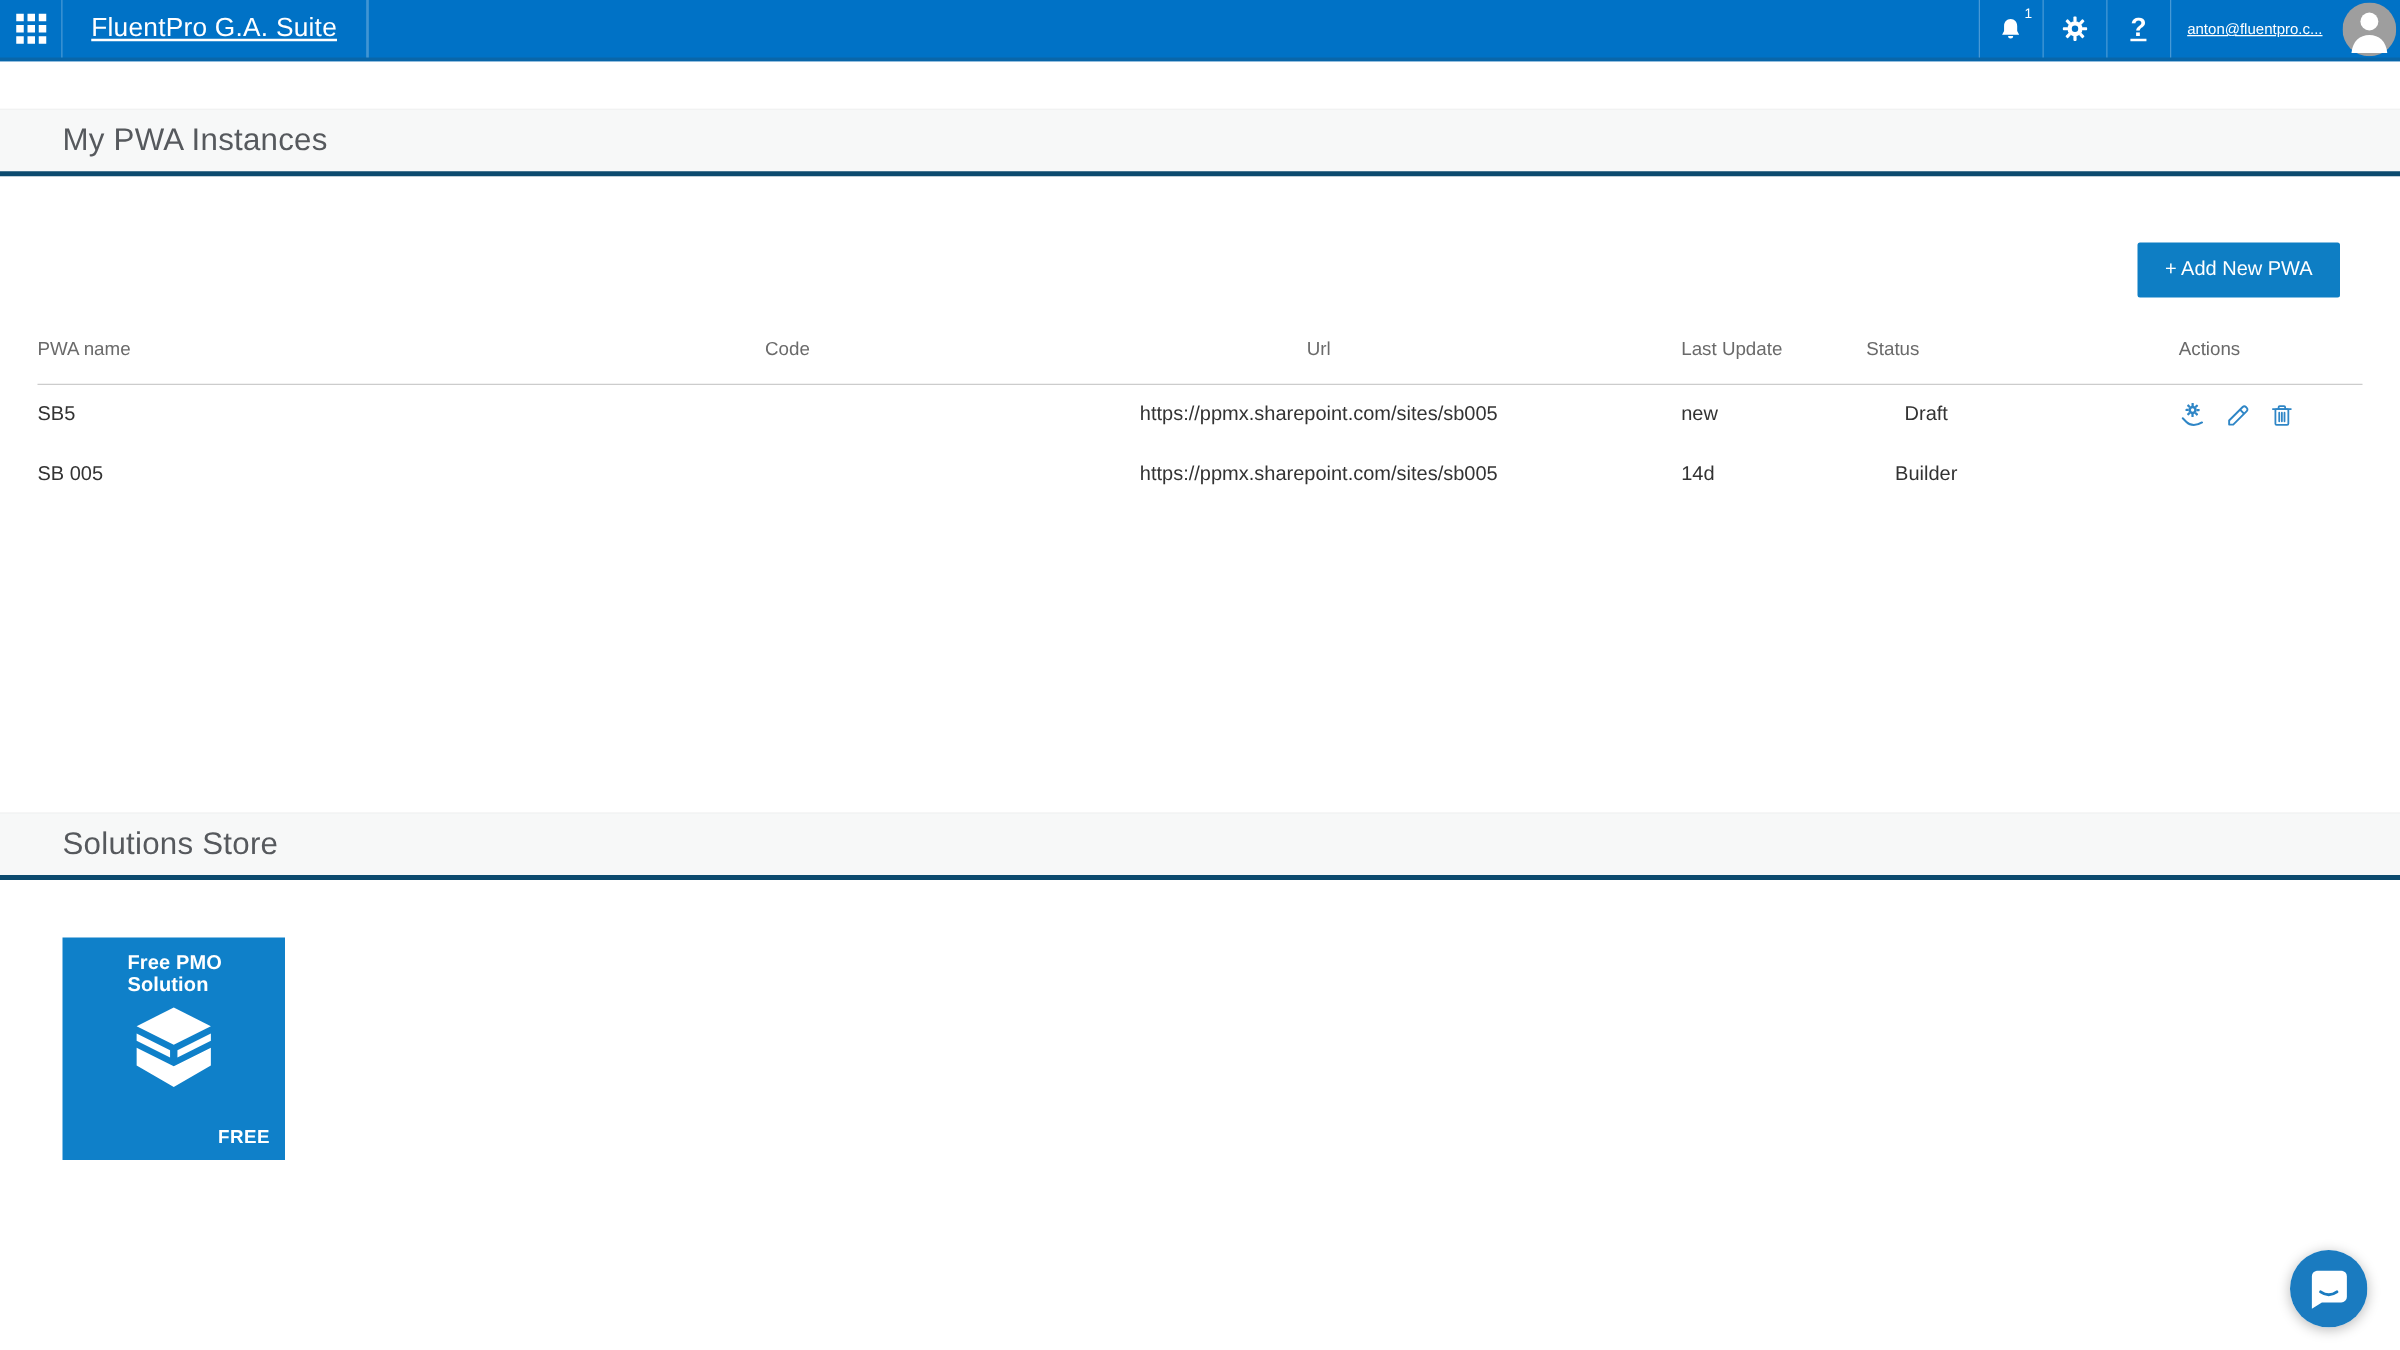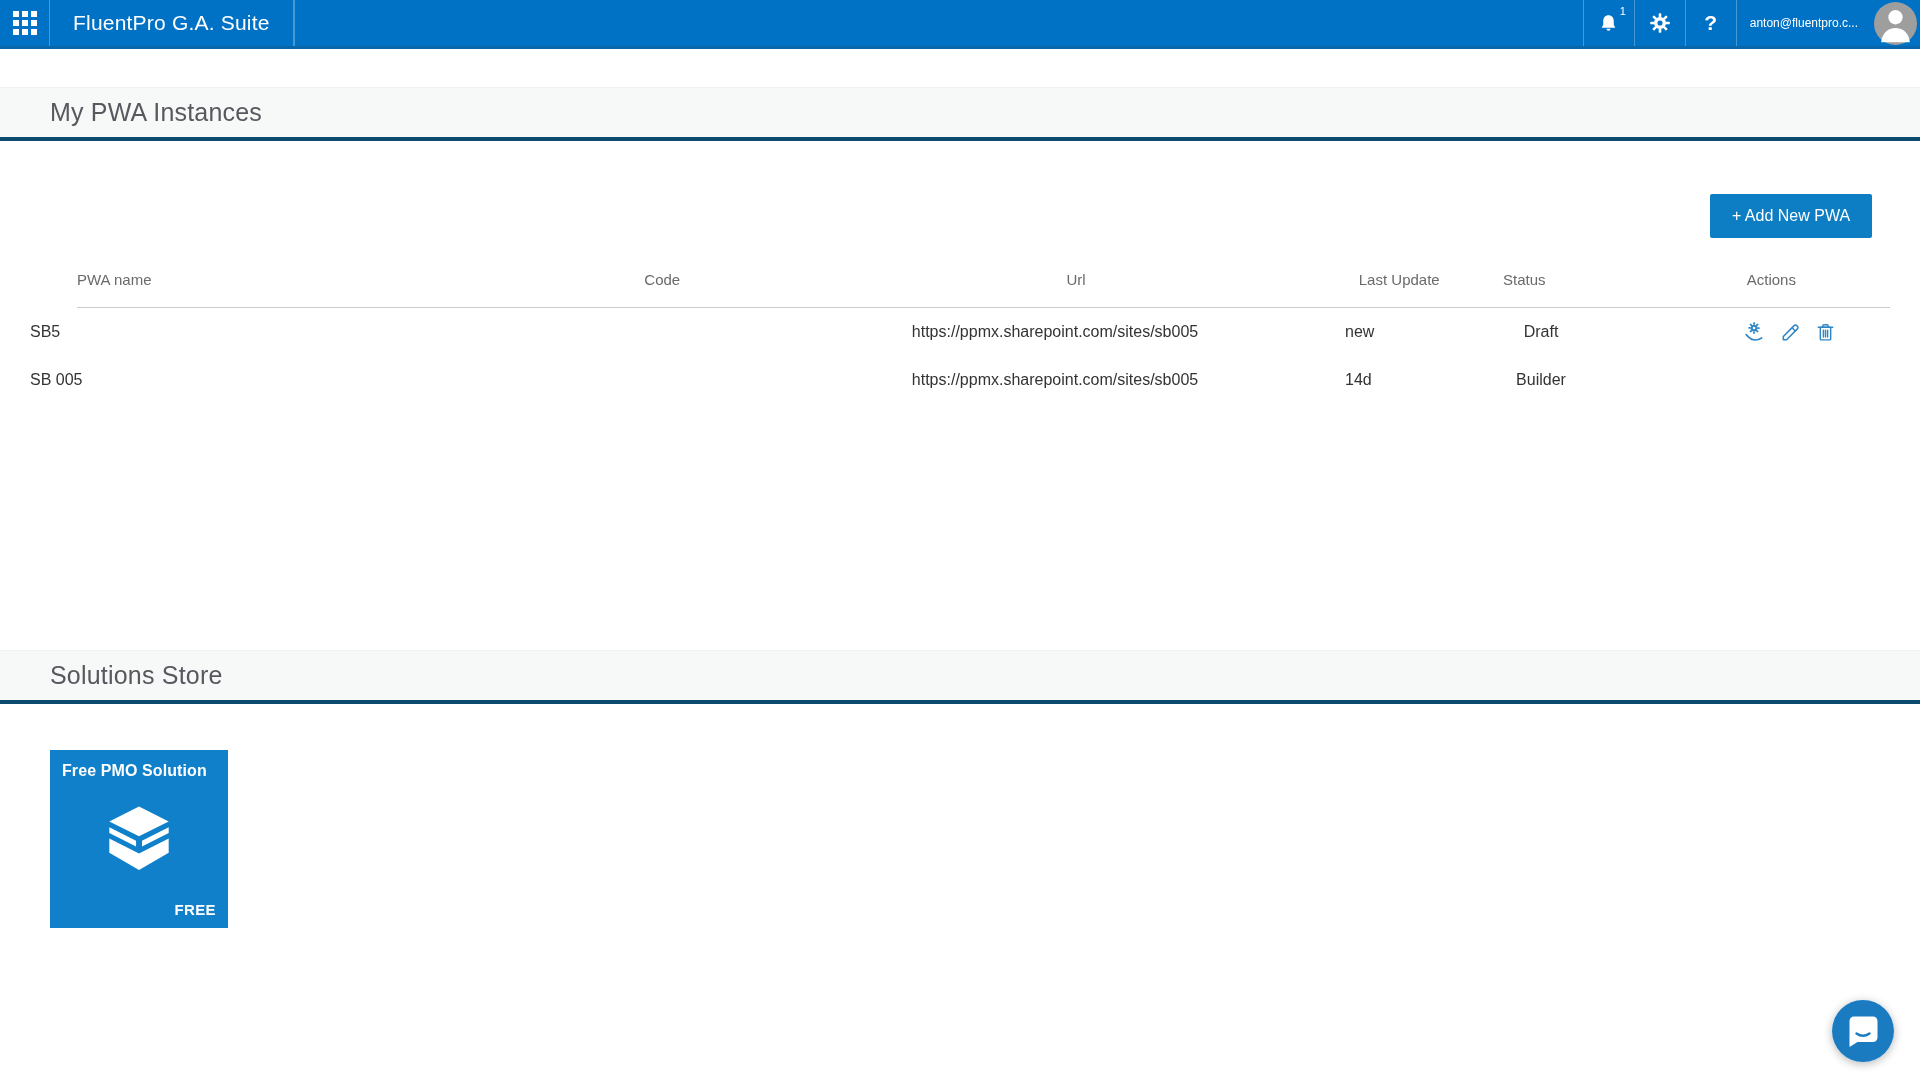--- a/index.html
+++ b/index.html
@@ -17,20 +17,21 @@
   html,body{margin:0;padding:0;}
   body{
     width:1920px;height:1080px;position:relative;overflow:hidden;
     background:#fff;font-family:"Liberation Sans",sans-serif;color:#333;
   }
   
   .topbar{
     display:flex;align-items:stretch;height:49px;
     background:var(--header-blue);color:#fff;
     border-bottom:3px solid var(--header-edge);
+    text-decoration:underline;
   }
   .tb-sep{width:1px;background:rgba(255,255,255,.28);}
   .waffle{width:49px;display:flex;align-items:center;justify-content:center;cursor:pointer;}
   .waffle-grid{display:grid;grid-template-columns:repeat(3,6px);gap:3px;}
   .waffle-grid i{width:6px;height:6px;background:#fff;display:block;}
   .tb-title{display:flex;align-items:center;padding:0 23px;font-size:21px;font-weight:300;letter-spacing:.2px;cursor:pointer;white-space:nowrap;}
   .tb-spacer{flex:1;}
   .tb-icon{width:50px;display:flex;align-items:center;justify-content:center;position:relative;cursor:pointer;}
   .badge{position:absolute;top:6px;right:8px;font-size:11px;line-height:11px;}
   .help-glyph{font-size:21px;font-weight:700;}
@@ -42,36 +43,36 @@
   .band-pwa{margin-top:38px;}
   .band-store{margin-top:246px;}
   
   .btn-row{display:flex;justify-content:flex-end;margin:53px 48px 0 0;}
   .btn-primary{
     min-width:162px;height:44px;background:var(--button-blue);color:#fff;
     font-size:16px;font-family:inherit;border:none;border-radius:2px;cursor:pointer;padding:0 18px;margin-left:26px;
   }
   
   .table{margin:14px 30px 0 30px;}
-  .thead{display:flex;align-items:center;height:56px;border-bottom:1px solid var(--border-gray);color:#6a6a6a;font-size:15px;margin-left:47px;}
+  .thead{display:flex;align-items:center;height:56px;border-bottom:1px solid var(--border-gray);color:#6a6a6a;font-size:15px;}
   .trow{display:flex;align-items:center;height:48px;font-size:16px;color:#333;}
   .c-name{width:582px;}
   .c-code{width:153px;}
   .c-url{width:580px;text-align:center;}
   .c-last{width:148px;}
   .c-status{width:250px;}
   .c-actions{width:147px;}
   .status-val{display:inline-block;width:96px;text-align:center;}
   .thead .c-status{text-align:left;}
   .row-actions{display:flex;align-items:center;gap:11px;}
   .action-icon{width:24px;height:24px;display:inline-flex;align-items:center;justify-content:center;cursor:pointer;}
   
   .tile{
     margin:46px 0 0 50px;width:178px;height:178px;background:var(--tile-blue);
-    position:relative;color:#fff;cursor:pointer;
+    position:relative;color:#fff;cursor:pointer;padding-left:40px;
   }
   .tile-title{padding:12px 0 0 12px;font-size:16px;font-weight:600;letter-spacing:.1px;}
   .tile-icon{position:absolute;top:50%;left:50%;transform:translate(-50%,-48%);}
   .tile-badge{position:absolute;right:12px;bottom:10px;font-size:15px;font-weight:600;letter-spacing:.4px;}
   
   .chat{
     position:absolute;right:26px;bottom:18px;width:62px;height:62px;border-radius:50%;
     cursor:pointer;box-shadow:0 2px 10px rgba(0,0,0,.28);
   }
 </style>

